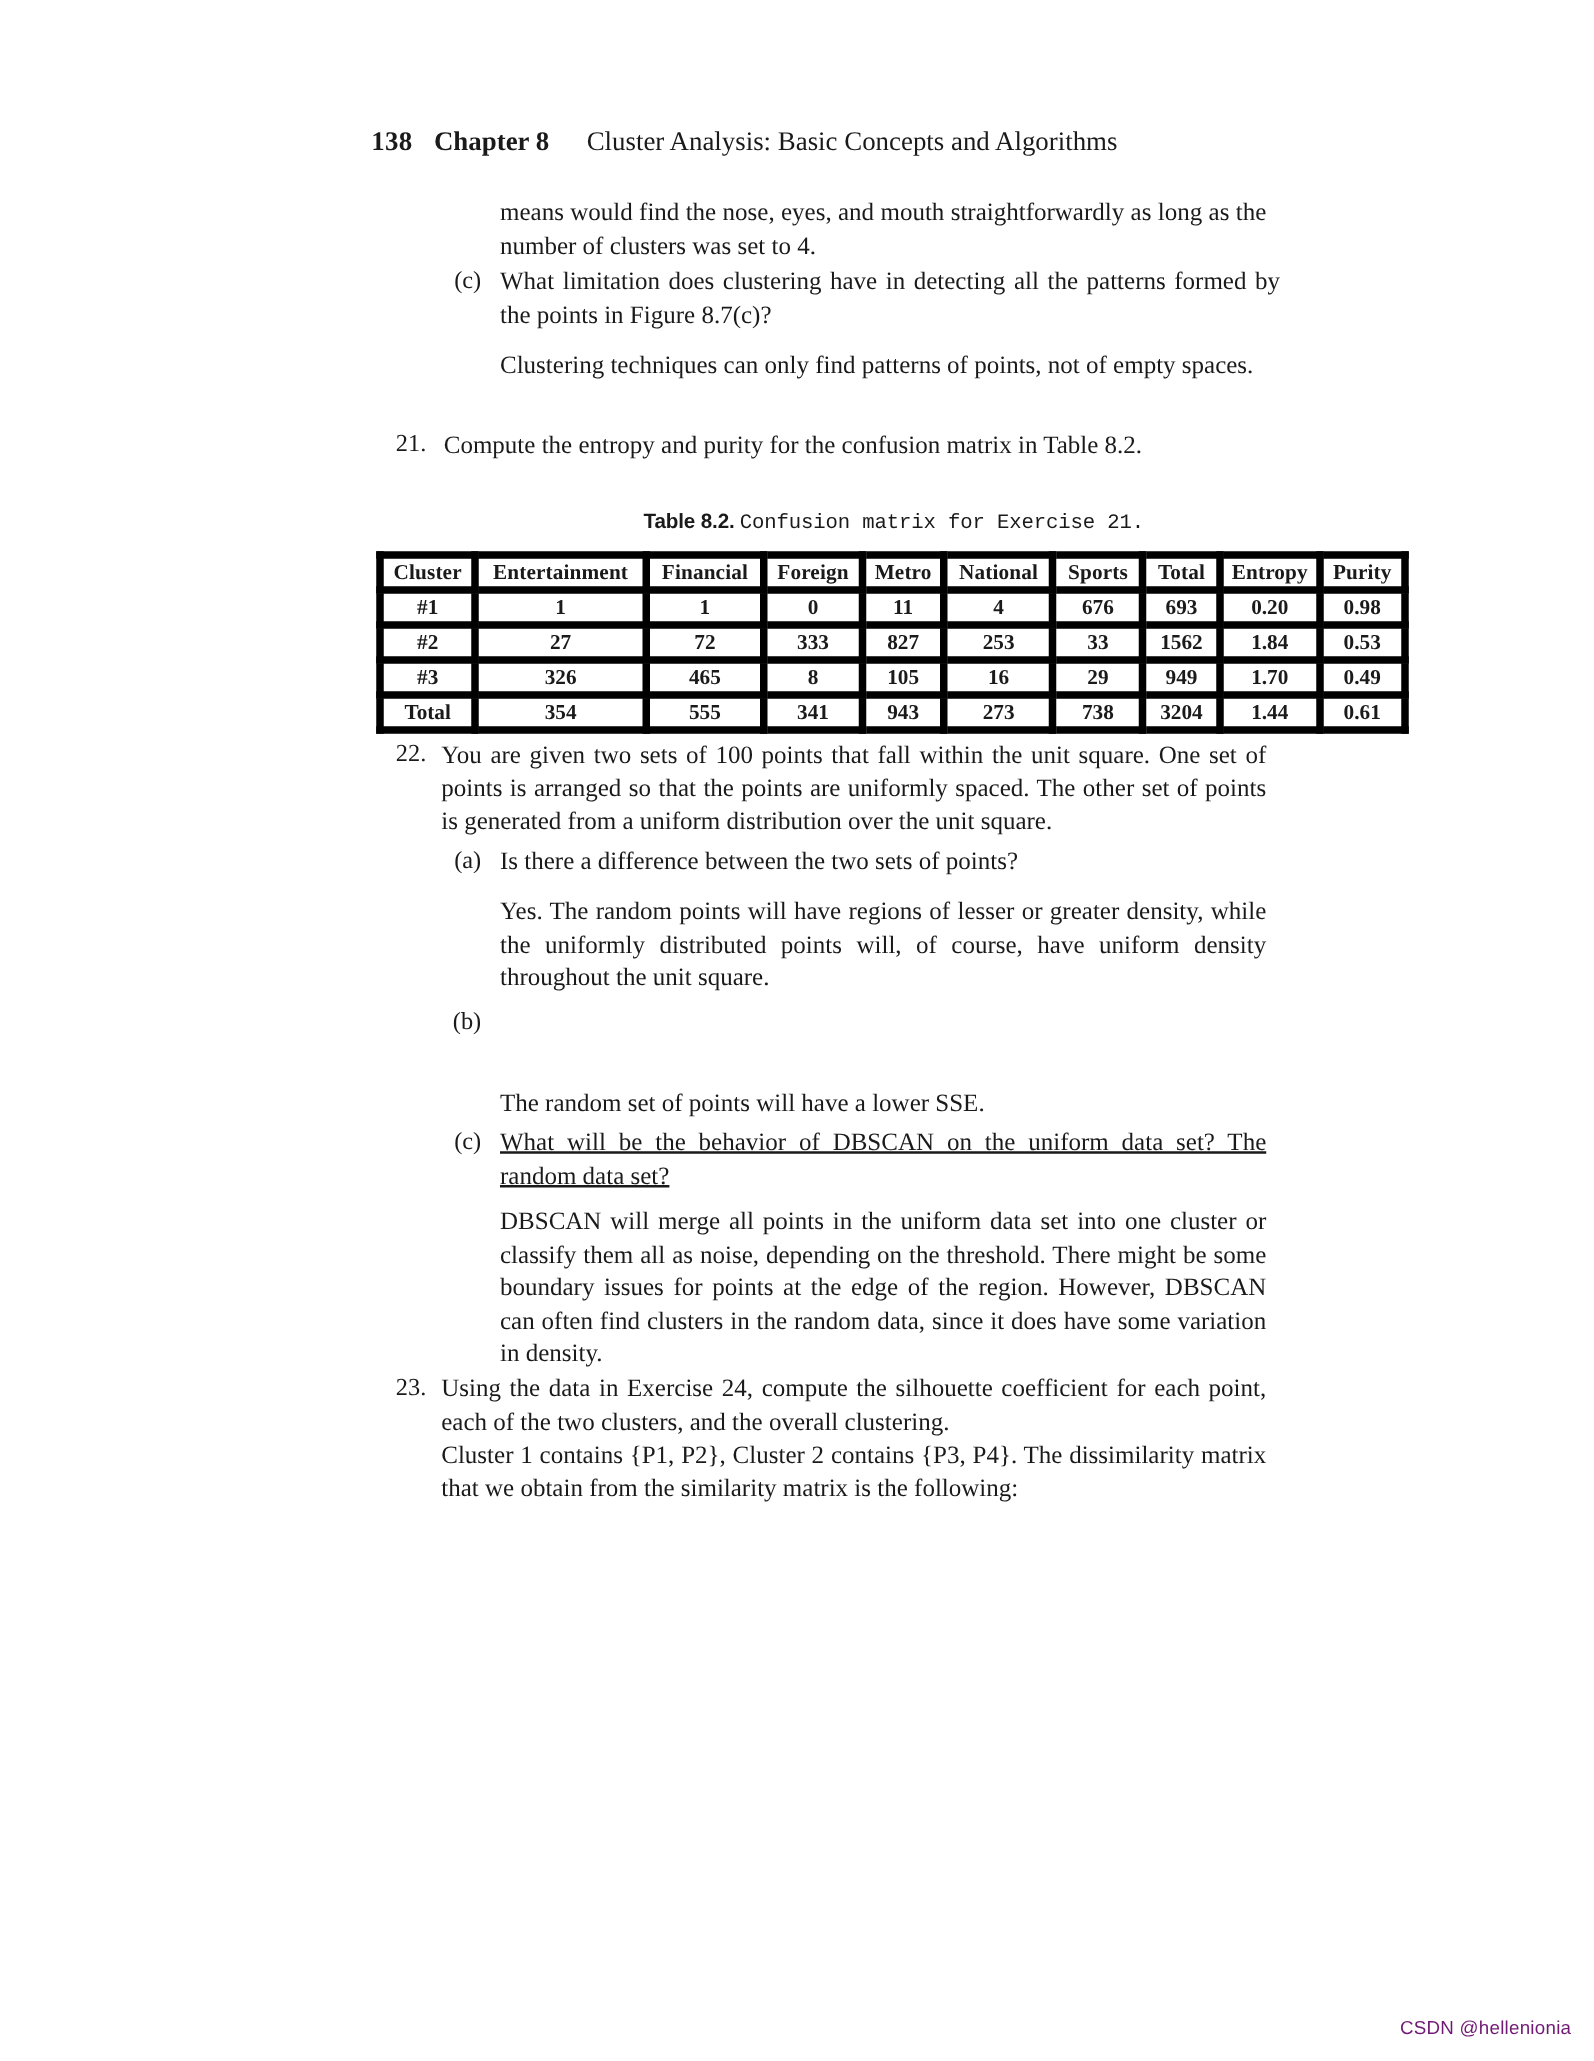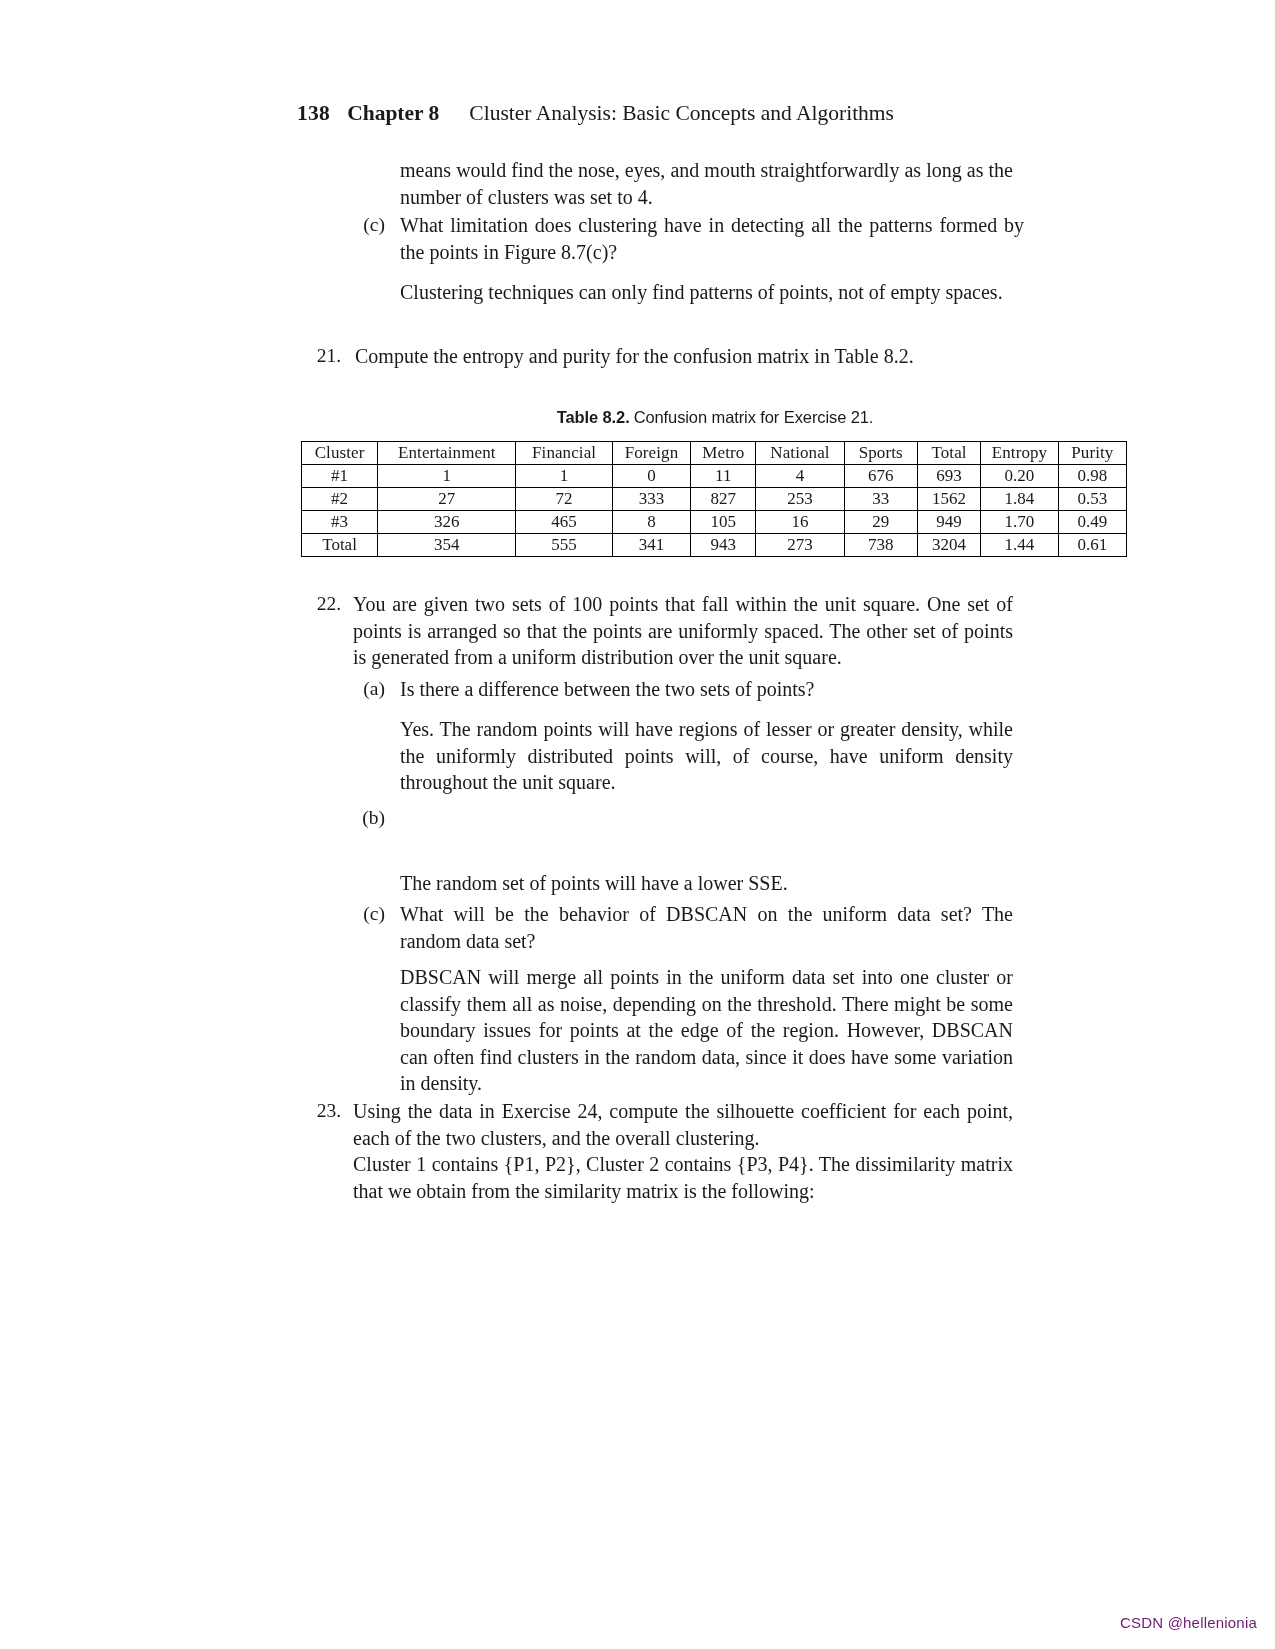--- a/index.html
+++ b/index.html
@@ -74,42 +74,43 @@
     font-family: "Liberation Sans", "DejaVu Sans", sans-serif;
     font-size: 16.5px;
     letter-spacing: -0.1px;
   }
   .tbl-caption .lbl {
     font-weight: bold;
   }
   .tbl-caption .txt {
     font-weight: normal;
     margin-left: 4px;
+    font-family: Liberation Mono, monospace;
   }
 
   
   .tbl-wrap {
     position: absolute;
     left: 301px;
     top: 441px;
     width: 826px;
   }
   table.cm {
     border-collapse: collapse;
     width: 826px;
     font-size: 17px;
     font-family: "Liberation Serif", "DejaVu Serif", serif;
   }
   table.cm th,
   table.cm td {
-    border: 1px solid #000000;
+    border: 6px solid #000000;
     text-align: center;
     padding: 1px 2px 2px 2px;
     height: 19px;
-    font-weight: normal;
+    font-weight: bold;
     line-height: 19px;
   }
   table.cm th { letter-spacing: 0.1px; }
 
   
   .c-cluster { width: 78px; }
   .c-ent     { width: 145px; }
   .c-fin     { width: 100px; }
   .c-for     { width: 80px; }
   .c-met     { width: 66px; }
@@ -230,21 +231,21 @@
   <div class="marker" style="left:330px; top:676px; width:55px;">(a)</div>
   <div class="para nojust" style="left:400px; top:676px; width:624px;">Is there a difference between the two sets of points?</div>
 
   <div class="para" style="left:400px; top:716px; width:613px;">Yes. The random points will have regions of lesser or greater density, while the uniformly distributed points will, of course, have uniform density throughout the unit square.</div>
 
   <div class="marker" style="left:330px; top:805px; width:55px;">(b)</div>
 
   <div class="para nojust" style="left:400px; top:870px; width:613px;">The random set of points will have a lower SSE.</div>
 
   <div class="marker" style="left:330px; top:901px; width:55px;">(c)</div>
-  <div class="para" style="left:400px; top:901px; width:613px;">What will be the behavior of DBSCAN on the uniform data set? The random data set?</div>
+  <div class="para" style="left:400px; top:901px; width:613px;text-decoration:underline;">What will be the behavior of DBSCAN on the uniform data set? The random data set?</div>
 
   <div class="para" style="left:400px; top:964px; width:613px;">DBSCAN will merge all points in the uniform data set into one cluster or classify them all as noise, depending on the threshold. There might be some boundary issues for points at the edge of the region. However, DBSCAN can often find clusters in the random data, since it does have some variation in density.</div>
 
   <div class="marker" style="left:286px; top:1098px; width:55px;">23.</div>
   <div class="para" style="left:353px; top:1098px; width:660px;">Using the data in Exercise 24, compute the silhouette coefficient for each point, each of the two clusters, and the overall clustering.</div>
 
   <div class="para" style="left:353px; top:1151px; width:660px;">Cluster 1 contains {P1, P2}, Cluster 2 contains {P3, P4}. The dissimilarity matrix that we obtain from the similarity matrix is the following:</div>
 
   <div class="watermark">CSDN @hellenionia</div>
 

